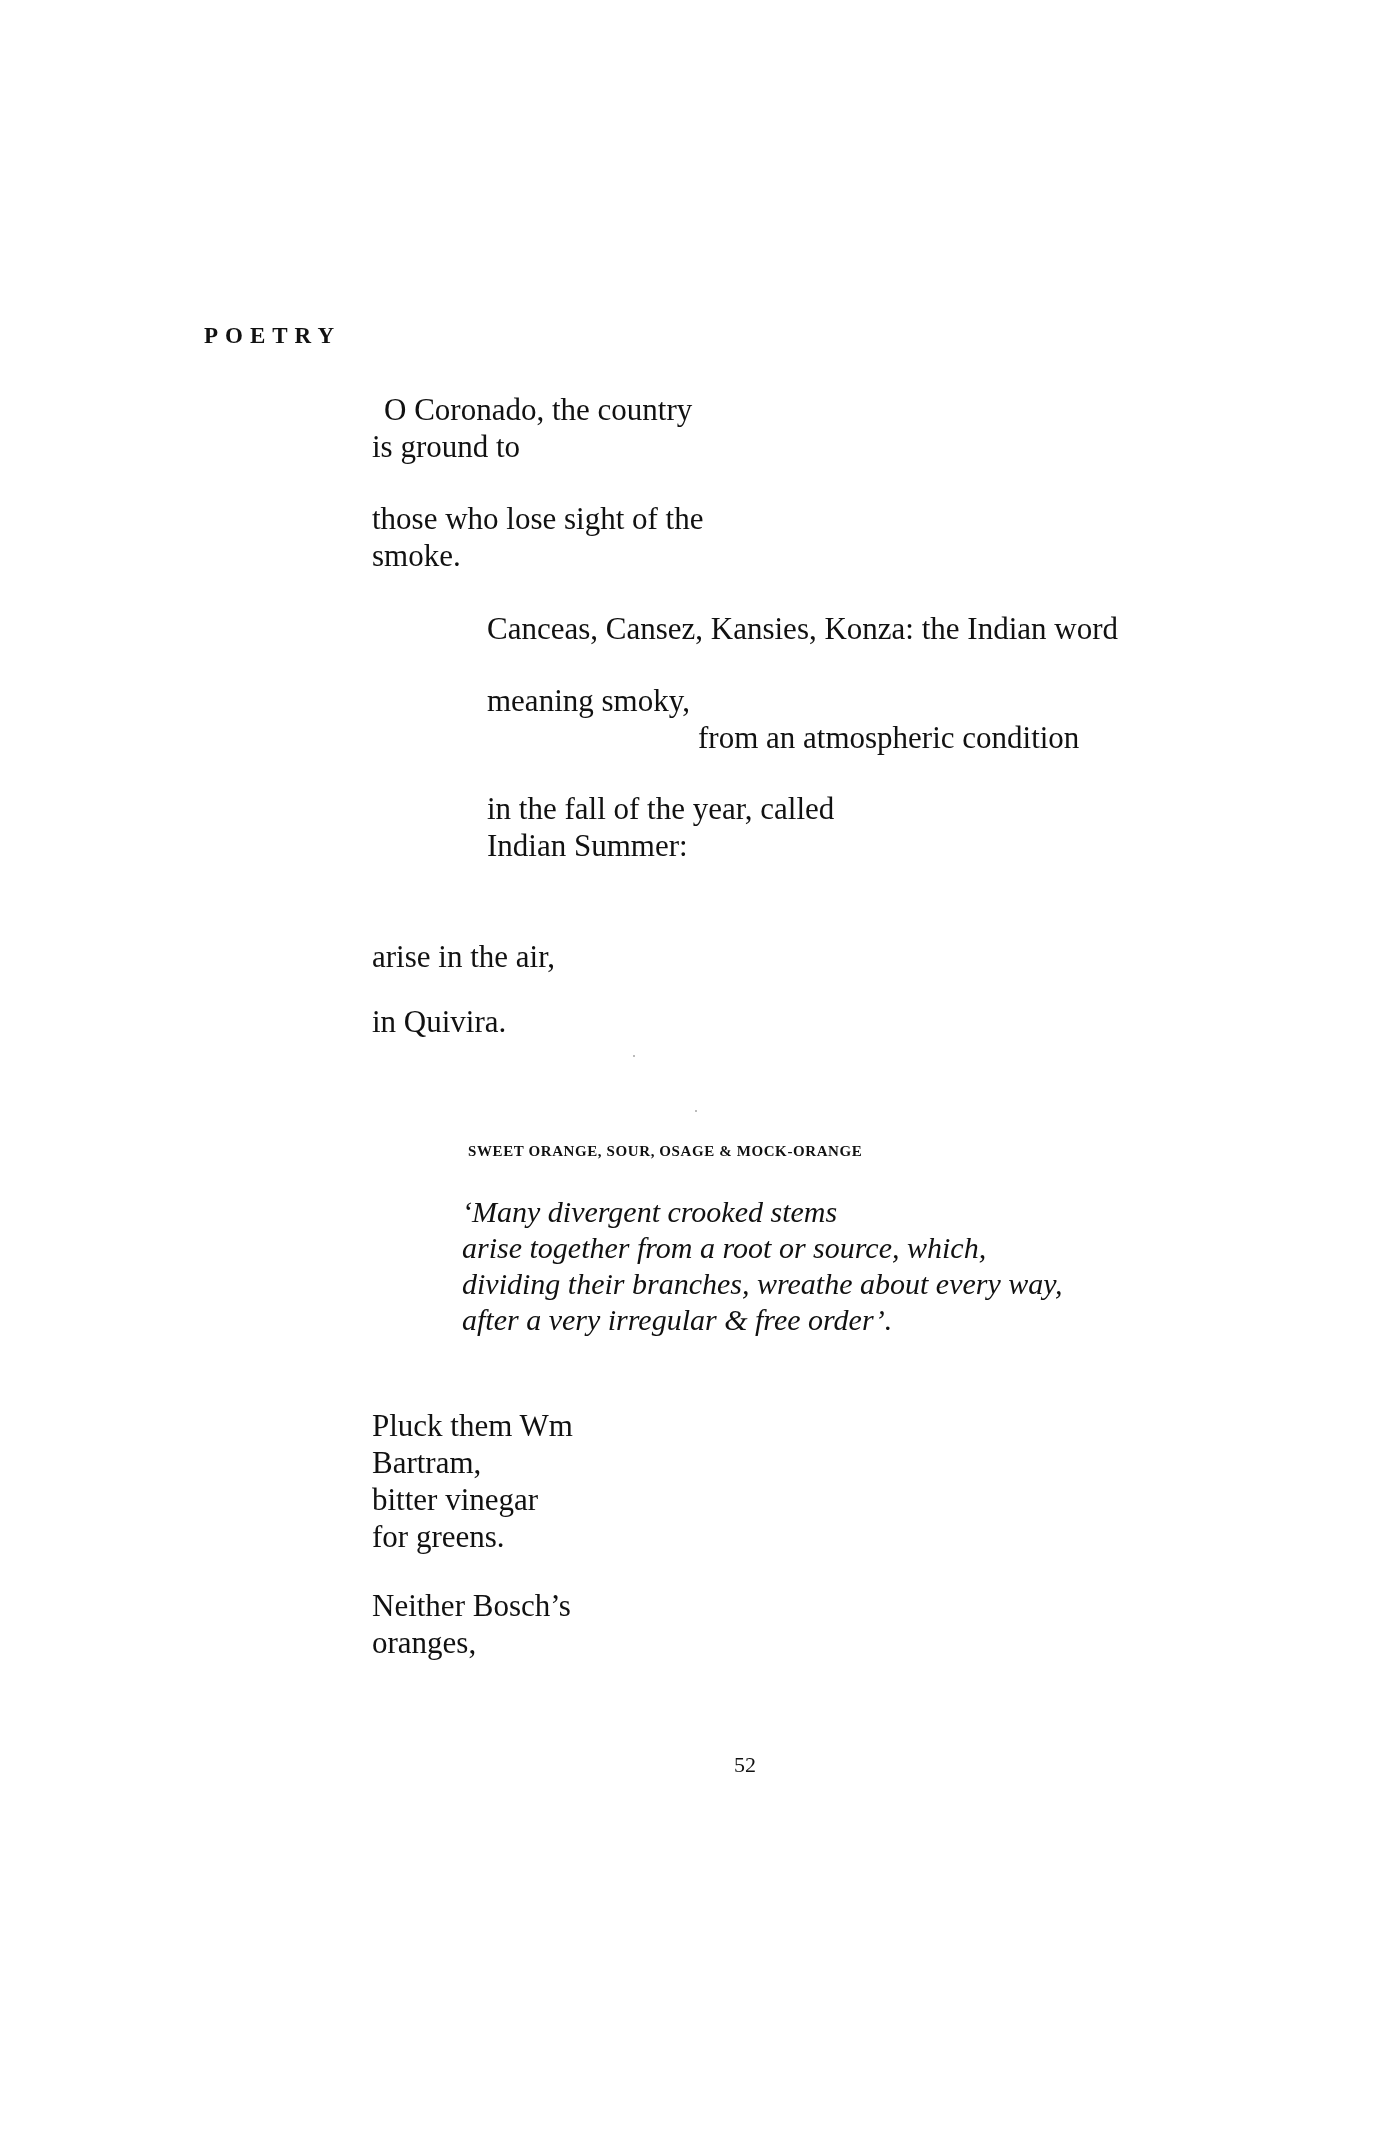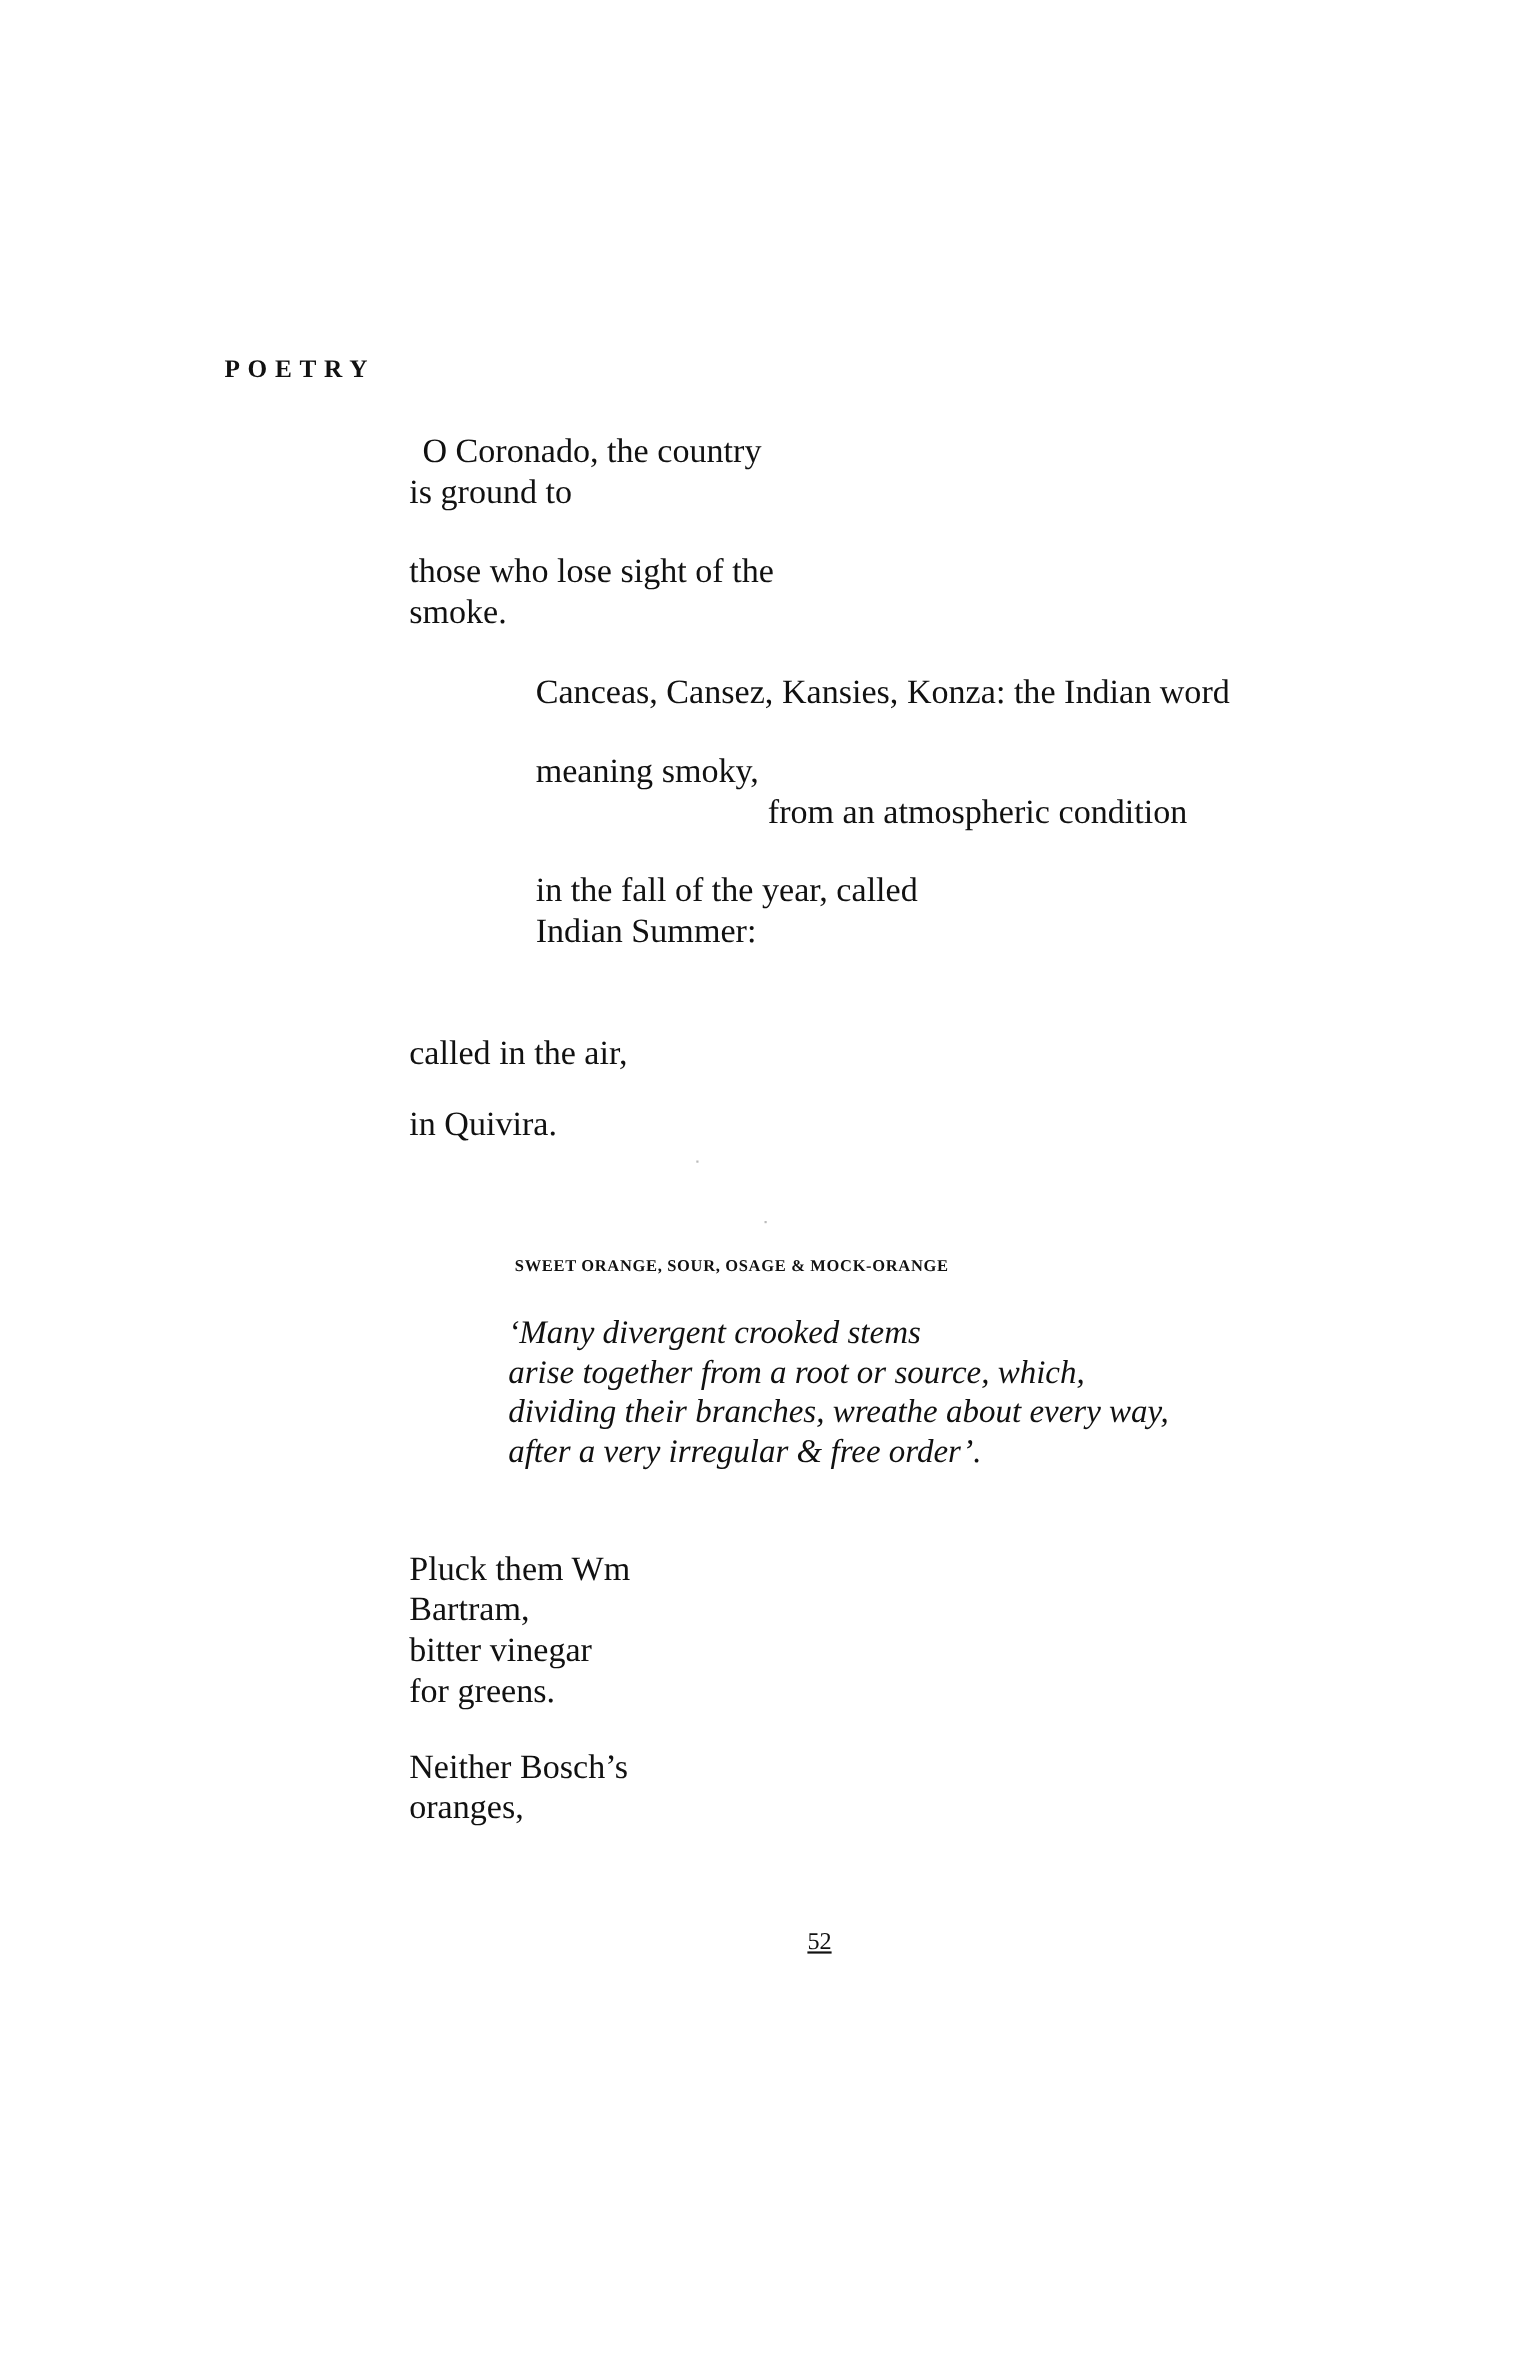--- a/index.html
+++ b/index.html
@@ -4,21 +4,21 @@
   <style>
     html, body { margin: 0; padding: 0; background: #ffffff; }
     body { width: 1400px; height: 2154px; position: relative; overflow: hidden;
            font-family: "Liberation Serif", "DejaVu Serif", serif; color: #111111; }
     .line { position: absolute; white-space: pre; font-size: 31px; line-height: 36px; height: 36px; }
     .running-head { position: absolute; left: 204px; top: 326px; font-size: 23px; font-weight: bold;
                     letter-spacing: 7px; line-height: 20px; }
     .heading { position: absolute; left: 468px; top: 1139px; font-size: 15px; font-weight: bold;
                letter-spacing: 0.6px; line-height: 24px; white-space: pre; }
     .ital { font-style: italic; font-size: 30px; }
-    .page-num { position: absolute; left: 734px; top: 1753px; font-size: 22px; line-height: 24px; text-decoration: underline; }
+    .page-num { position: absolute; left: 734px; top: 1753px; font-size: 22px; line-height: 24px; }
     .speck { position: absolute; width: 2px; height: 2px; background: #bbbbbb; }
   </style>
 </head>
 <body>
 
 <div class="running-head">POETRY</div>
 
 <div>
   <div class="line" style="left:384px; top:392px;">O Coronado, the country</div>
   <div class="line" style="left:372px; top:429px;">is ground to</div>
@@ -27,21 +27,21 @@
   <div class="line" style="left:372px; top:538px;">smoke.</div>
 
   <div class="line" style="left:487px; top:611px;">Canceas, Cansez, Kansies, Konza: the Indian word</div>
 
   <div class="line" style="left:487px; top:683px;">meaning smoky,</div>
   <div class="line" style="left:698px; top:720px;">from an atmospheric condition</div>
 
   <div class="line" style="left:487px; top:791px;">in the fall of the year, called</div>
   <div class="line" style="left:487px; top:828px;">Indian Summer:</div>
 
-  <div class="line" style="left:372px; top:939px;">called in the air,</div>
+  <div class="line" style="left:372px; top:939px;">arise in the air,</div>
   <div class="line" style="left:372px; top:1004px;">in Quivira.</div>
 </div>
 
 <div class="speck" style="left:633px; top:1055px;"></div>
 <div class="speck" style="left:695px; top:1110px;"></div>
 
 <div class="heading">SWEET ORANGE, SOUR, OSAGE &amp; MOCK-ORANGE</div>
 
 <div>
   <div class="line ital" style="left:462px; top:1194px;">‘Many divergent crooked stems</div>

